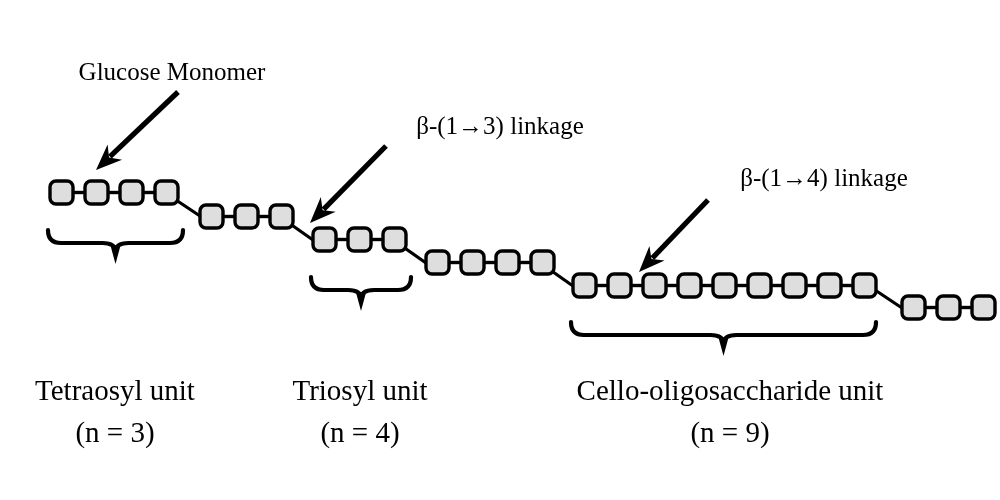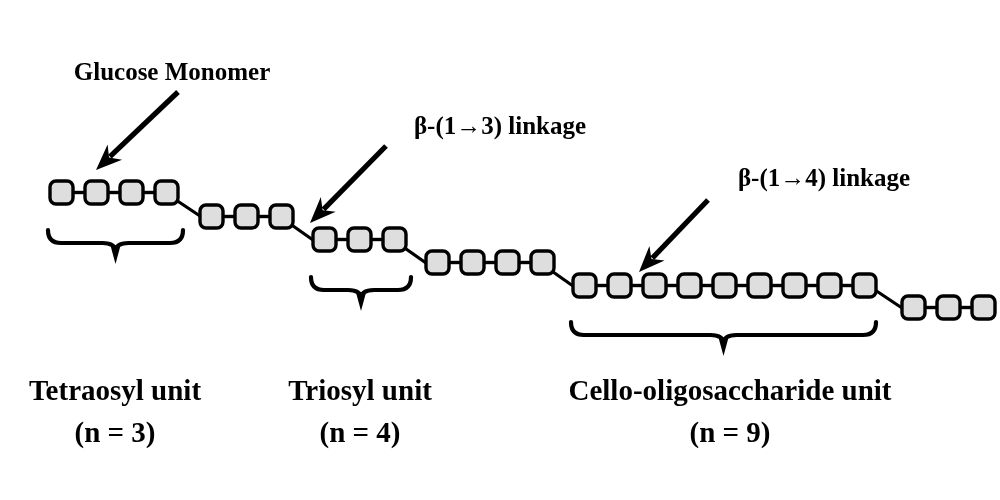--- a/index.html
+++ b/index.html
@@ -11,21 +11,20 @@
     width: 1000px;
     height: 500px;
     overflow: hidden;
     font-family: "Liberation Serif", "DejaVu Serif", serif;
   }
   #diagram-root {
     position: relative;
     width: 1000px;
     height: 408px;
     background: #a3a3a3;
-    font-weight: bold;
   }
   svg.figure {
     display: block;
     width: 1000px;
     height: 500px;
   }
   .monomer-rect {
     fill: #dedede;
     stroke: #000000;
     stroke-width: 3.4;

